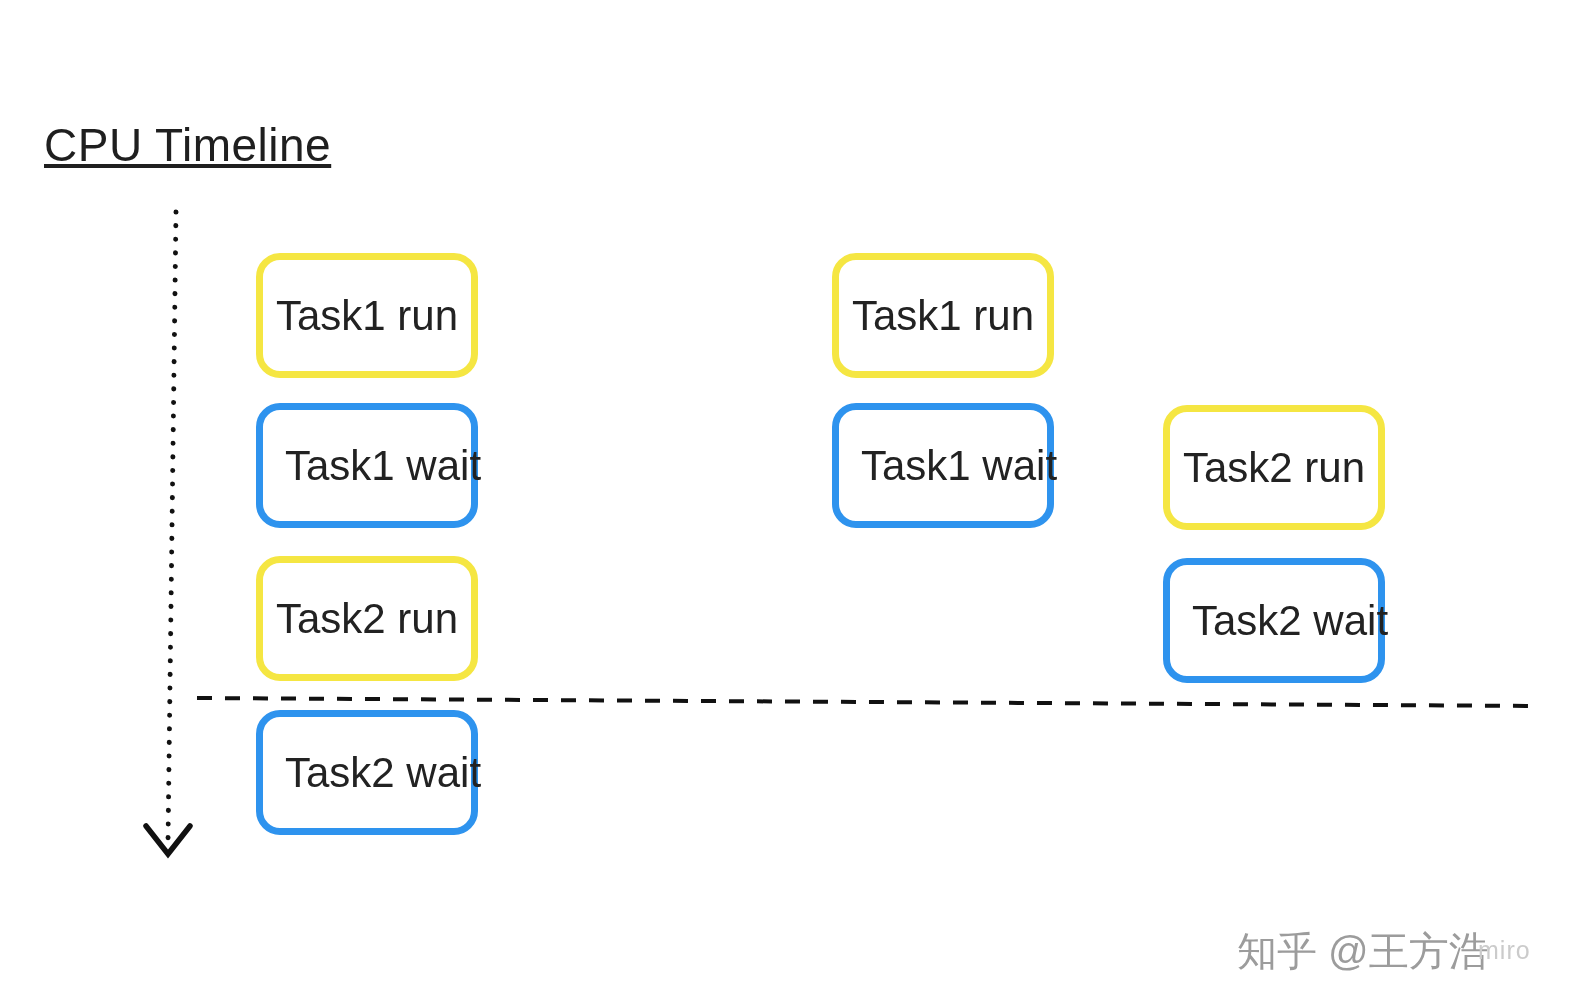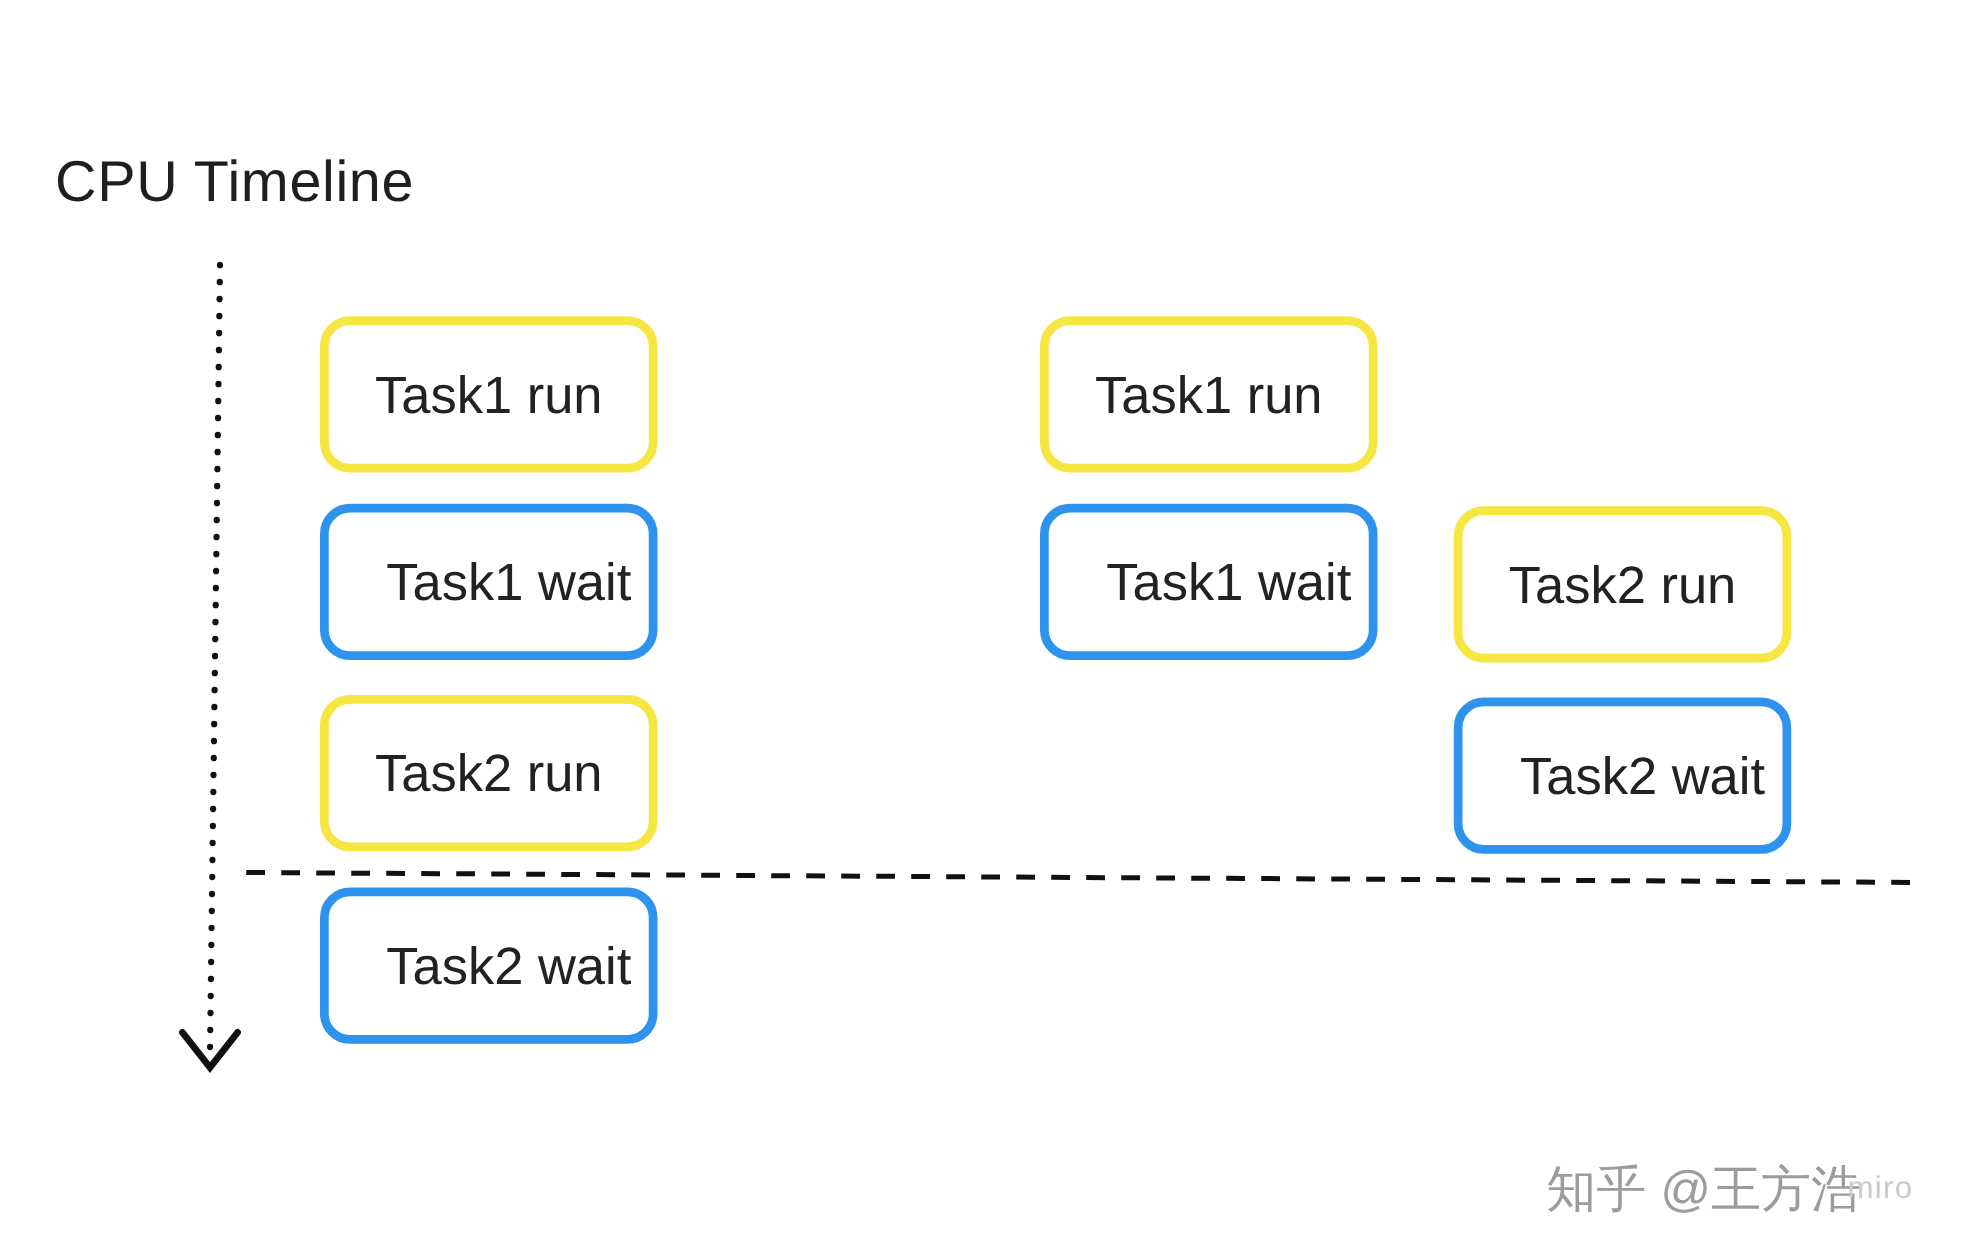--- a/index.html
+++ b/index.html
@@ -17,32 +17,33 @@
   }
   .diagram-title {
     position: absolute;
     left: 44px;
     top: 118px;
     font-size: 46px;
     font-weight: 400;
     color: #1f1f1f;
     letter-spacing: 0.5px;
     white-space: nowrap;
+    text-decoration: underline;
   }
   .lines-overlay {
     position: absolute;
     left: 0;
     top: 0;
     width: 1569px;
     height: 995px;
     pointer-events: none;
   }
   .task-box {
     position: absolute;
-    width: 270px;
+    width: 222px;
     height: 125px;
     box-sizing: border-box;
     background: #ffffff;
     border-radius: 24px;
     display: flex;
     align-items: center;
     justify-content: center;
     font-size: 42px;
     color: #222222;
     white-space: nowrap;

